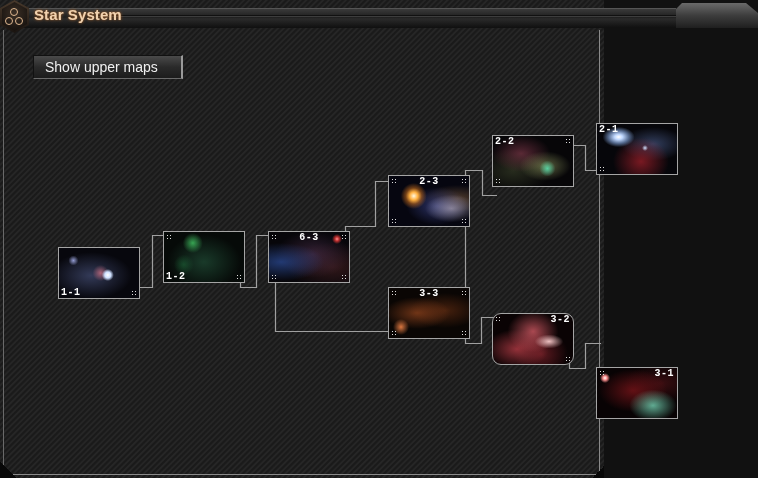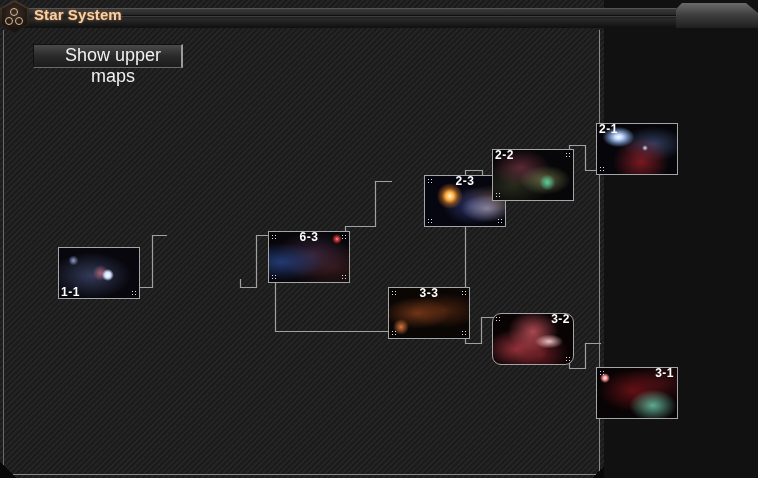--- a/index.html
+++ b/index.html
@@ -56,33 +56,33 @@
       position: absolute; width: 8px; height: 8px; border-radius: 50%;
       border: 1.5px solid #e0b890;
     }
     .title-text {
       position: absolute; left: 34px; top: 6px; font-size: 15px; font-weight: bold; color: #f0d2b0;
       text-shadow: 0 0 3px #a0602a, 0 0 1px #704020;
       letter-spacing: 0.1px;
     }
 
     .upper-btn {
-      position: absolute; left: 33px; top: 44px; width: 150px; height: 24px;
+      position: absolute; left: 33px; top: 55px; width: 150px; height: 24px;
       background: linear-gradient(#4a4a4a, #2a2a2a 50%, #1c1c1c);
       border: 1px solid #111; border-right: 2px solid #9a9a9a; border-bottom: 1px solid #6a6a6a;
-      color: #f0f0f0; font-size: 18px; text-align: center; padding-left: 11px; line-height: 21px;
+      color: #f0f0f0; font-size: 14px; text-align: left; padding-left: 11px; line-height: 21px;
       cursor: pointer;
     }
 
     .map-node {
       position: absolute; width: 82px; height: 52px;
       border: 1px solid #a5a5a5; background: #050508; overflow: hidden; cursor: pointer;
     }
     .map-label {
-      position: absolute; font-family: Liberation Sans, sans-serif; font-size: 12px; font-weight: bold;
+      position: absolute; font-family: Liberation Mono, monospace; font-size: 10px; font-weight: bold;
       color: #fff; line-height: 9px; letter-spacing: 0.5px;
     }
     .lbl-bl { left: 2px; bottom: 1px; }
     .lbl-tc { left: 0; right: 0; top: 1px; text-align: center; }
     .lbl-tr { right: 3px; top: 1px; }
     .lbl-tl { left: 2px; top: 1px; }
     .port {
       position: absolute; width: 4px; height: 4px;
       background:
         linear-gradient(#ddd,#ddd) 0 0/1px 1px no-repeat,
@@ -195,46 +195,51 @@
 
       <path d="M569.5 360 V368.5 H585.5 V343.5 H601"></path>
     </g>
   </svg>
 
   <div class="map-node neb-11" style="left:58px;top:231px;margin-top:16px;">
     <span class="map-label lbl-bl">1-1</span>
     <span class="port p-br"></span>
   </div>
 
+  <div class="map-node neb-12" style="left:163px;top:231px;">
+    <span class="map-label lbl-bl">1-2</span>
+    <span class="port p-tl"></span>
+    <span class="port p-br"></span>
+  </div>
 
   <div class="map-node neb-13" style="left:268px;top:231px;">
     <span class="map-label lbl-tc">6-3</span>
     <span class="port p-tl"></span>
     <span class="port p-tr"></span>
     <span class="port p-bl"></span>
     <span class="port p-br"></span>
   </div>
 
-  <div class="map-node neb-23" style="left:388px;top:175px;margin-left:36px;">
+  <div class="map-node neb-23" style="left:388px;top:175px;">
     <span class="map-label lbl-tc">2-3</span>
     <span class="port p-tl"></span>
     <span class="port p-tr"></span>
     <span class="port p-bl"></span>
     <span class="port p-br"></span>
   </div>
 
   <div class="map-node neb-33" style="left:388px;top:287px;padding-left:19px;">
     <span class="map-label lbl-tc">3-3</span>
     <span class="port p-tl"></span>
     <span class="port p-tr"></span>
     <span class="port p-bl"></span>
     <span class="port p-br"></span>
   </div>
 
-  <div class="map-node neb-22" style="left:492px;top:149px;">
+  <div class="map-node neb-22" style="left:492px;top:135px;">
     <span class="map-label lbl-tl">2-2</span>
     <span class="port p-tr"></span>
     <span class="port p-bl"></span>
   </div>
 
   <div class="map-node neb-21" style="left:596px;top:123px;">
     <span class="map-label lbl-tl">2-1</span>
     <span class="port p-bl"></span>
   </div>
 

